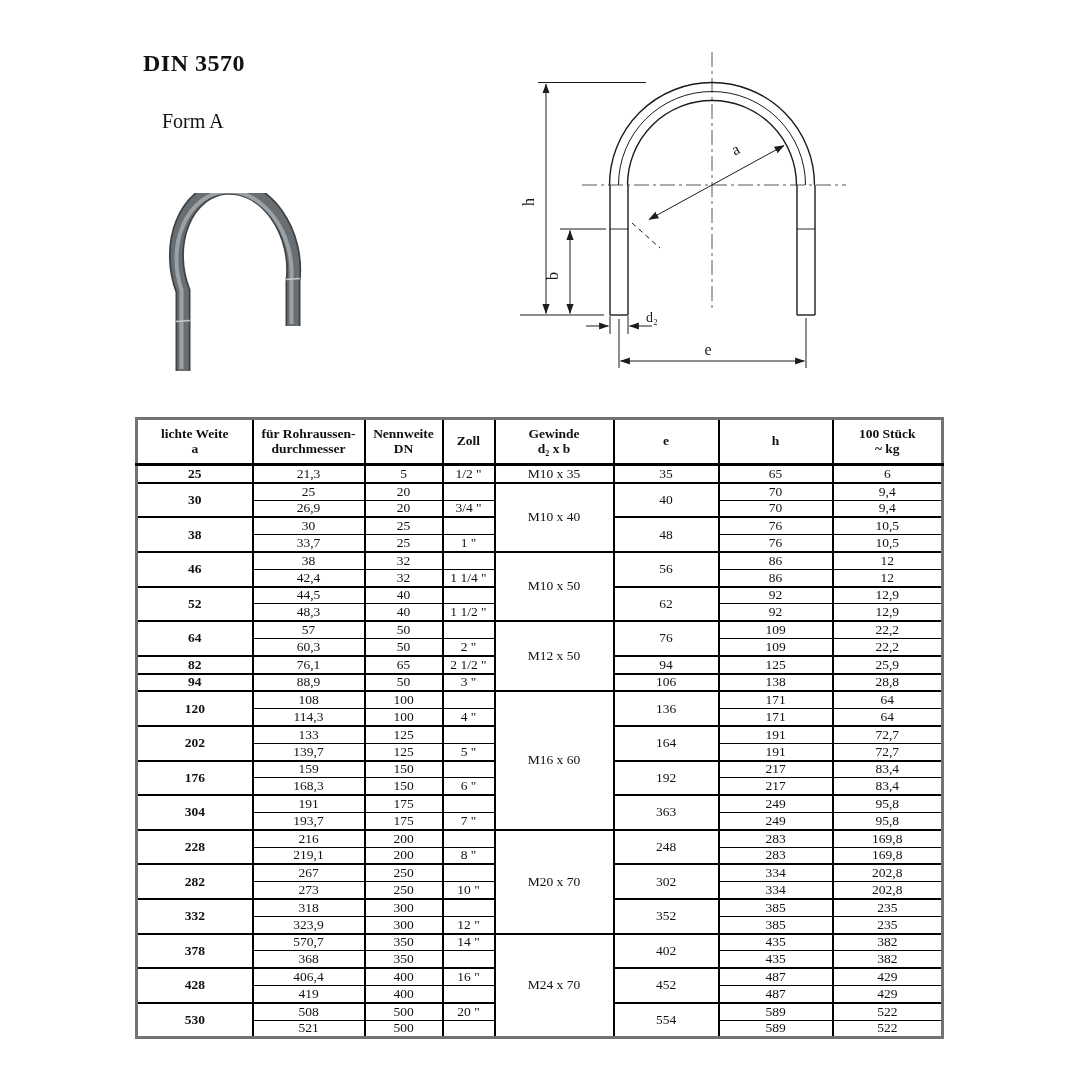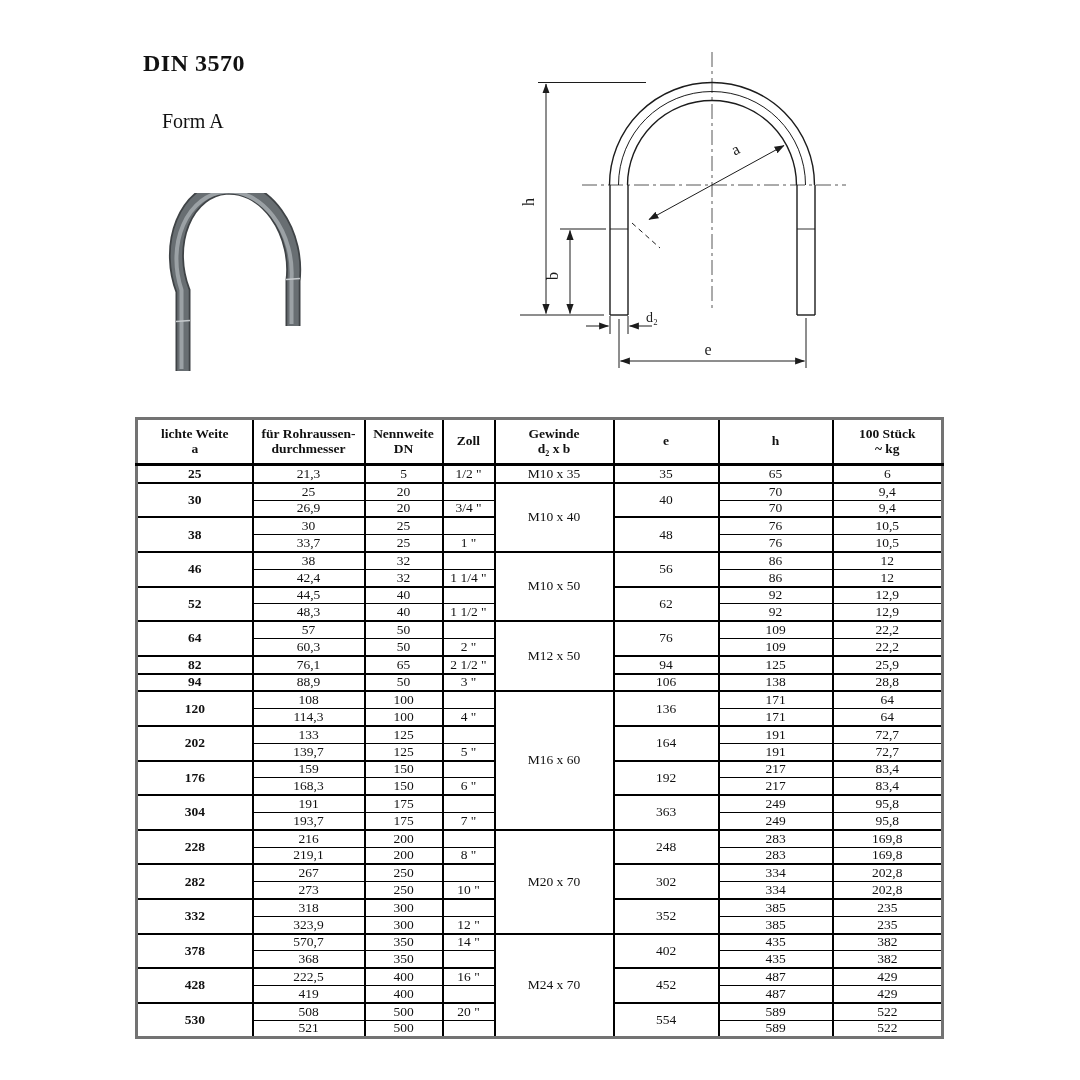--- a/index.html
+++ b/index.html
@@ -397,21 +397,21 @@
         </tr>
         <tr>
           <td>368</td>
           <td>350</td>
           <td></td>
           <td>435</td>
           <td>382</td>
         </tr>
         <tr class="group-start">
           <td rowspan="2" class="cell-a">428</td>
-          <td>222,5</td>
+          <td>406,4</td>
           <td>400</td>
           <td>16 "</td>
           <td rowspan="2">452</td>
           <td>487</td>
           <td>429</td>
         </tr>
         <tr>
           <td>419</td>
           <td>400</td>
           <td></td>

